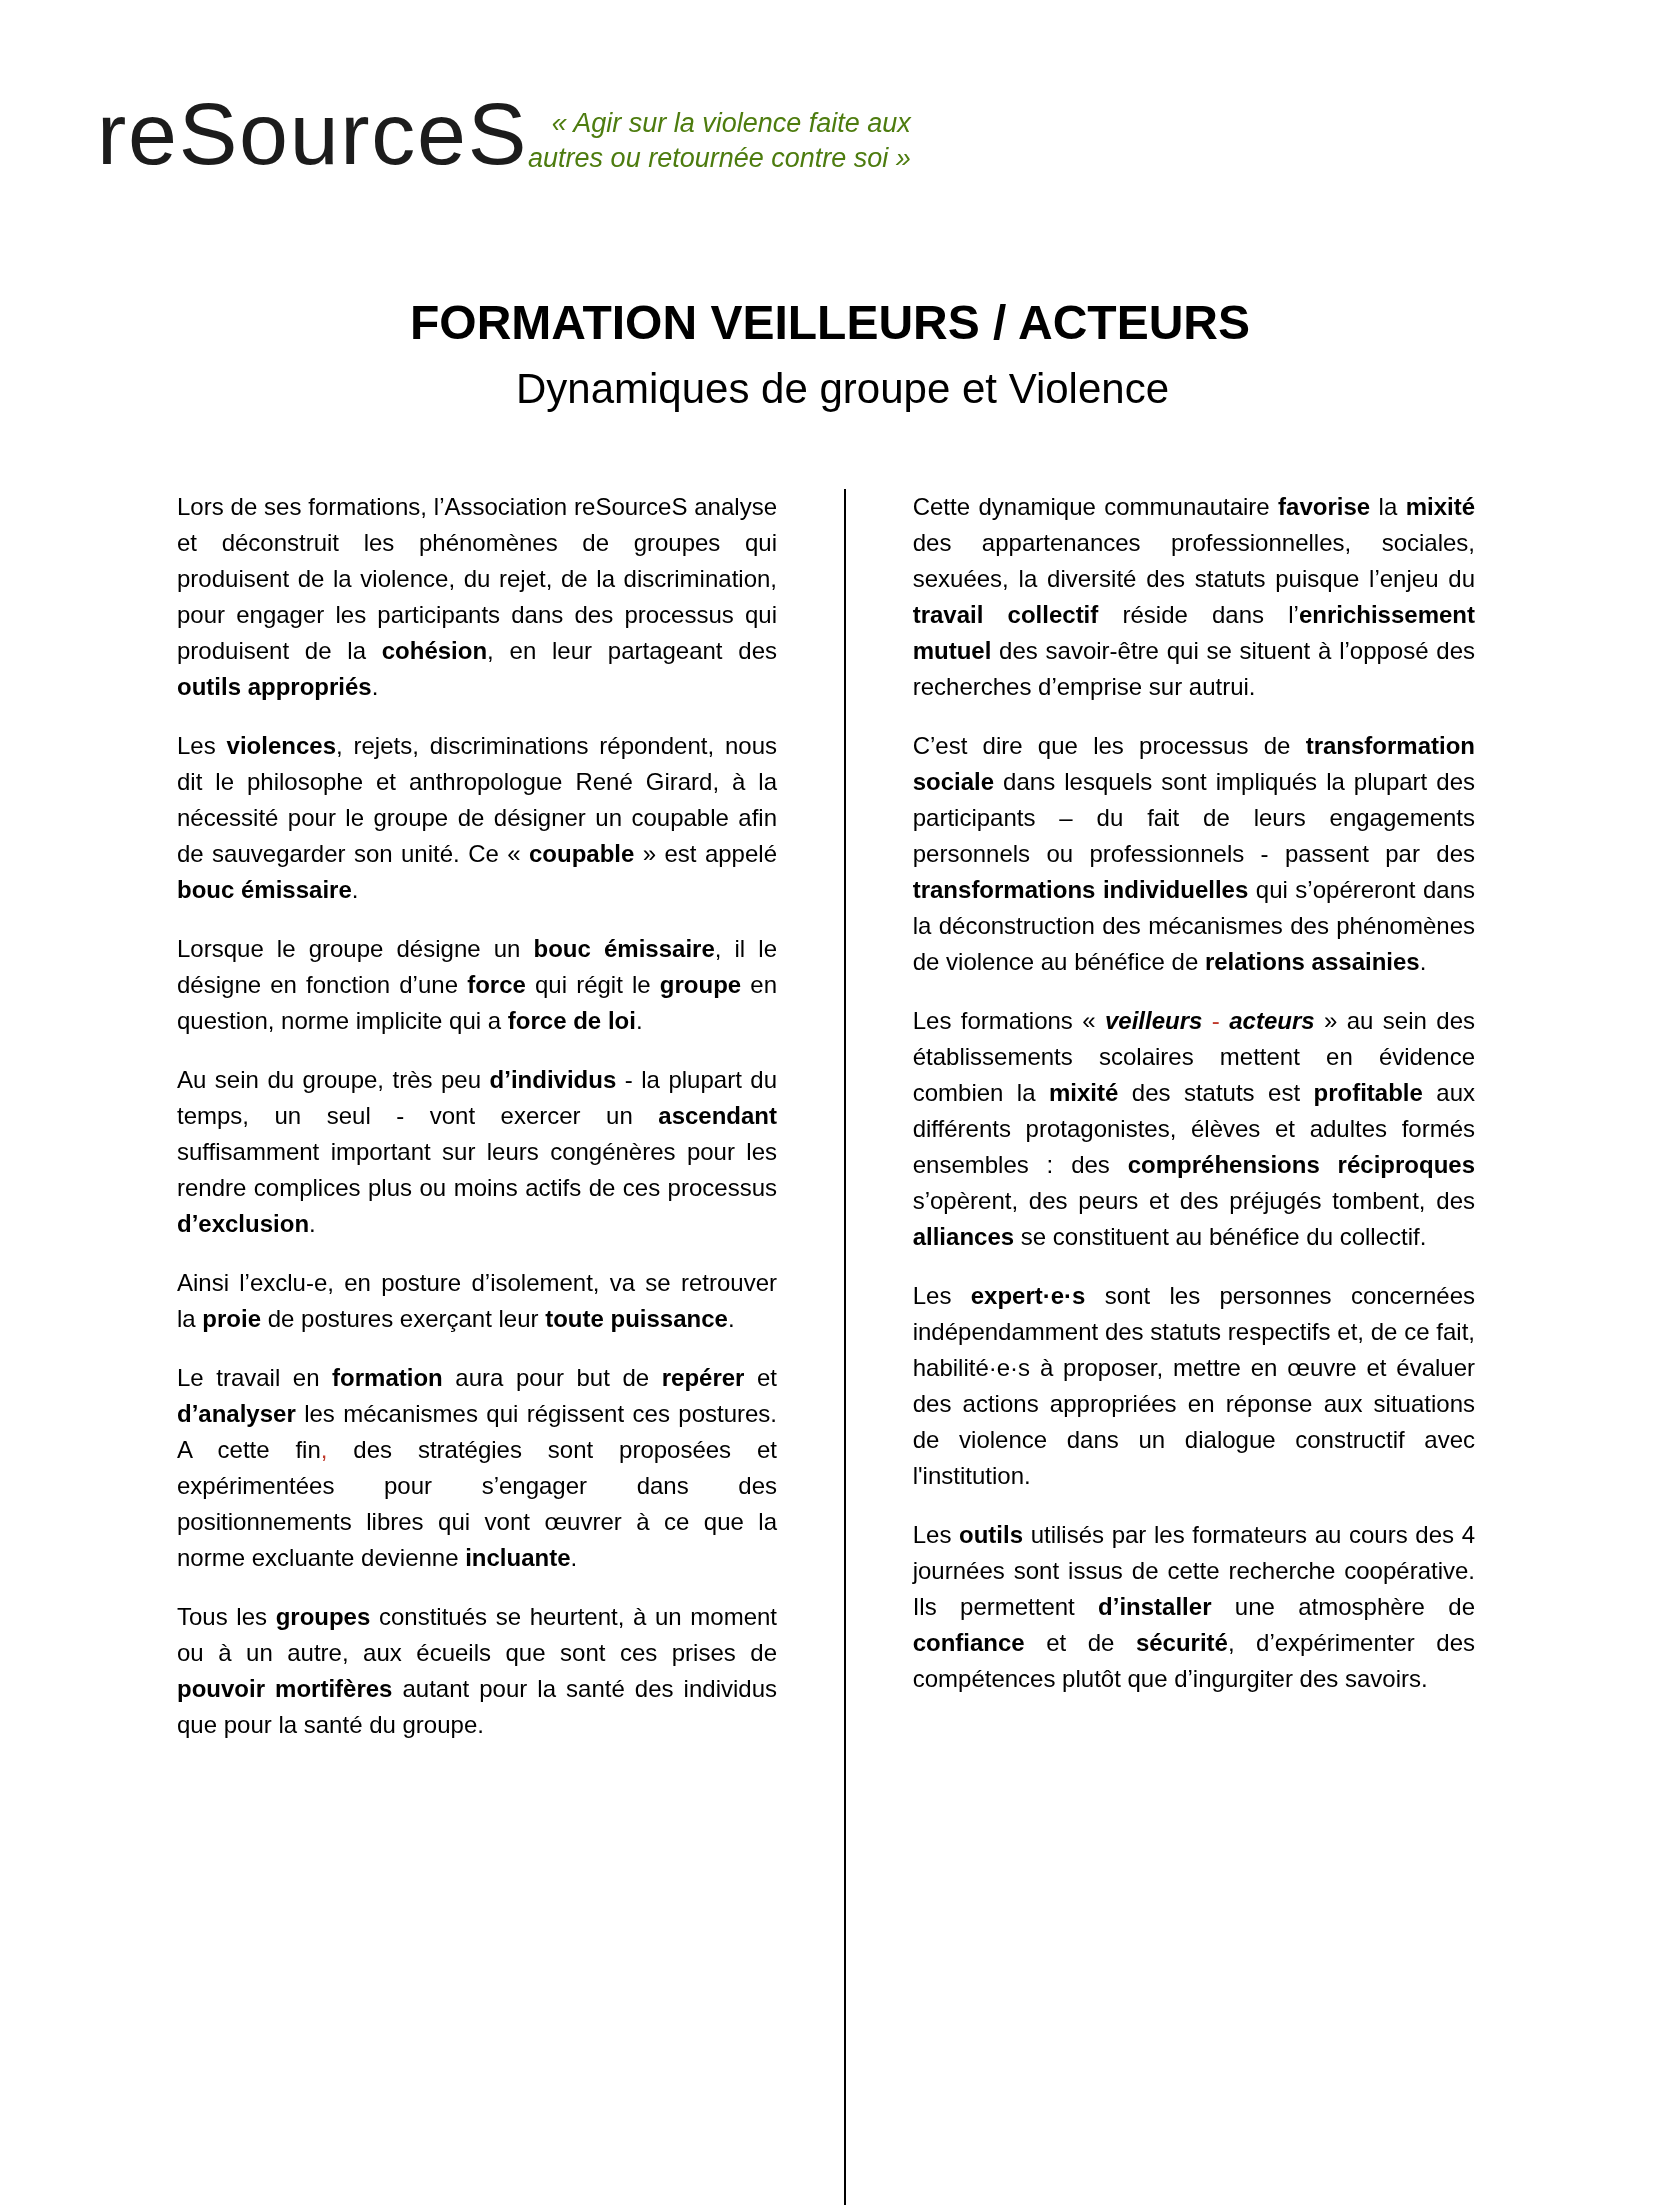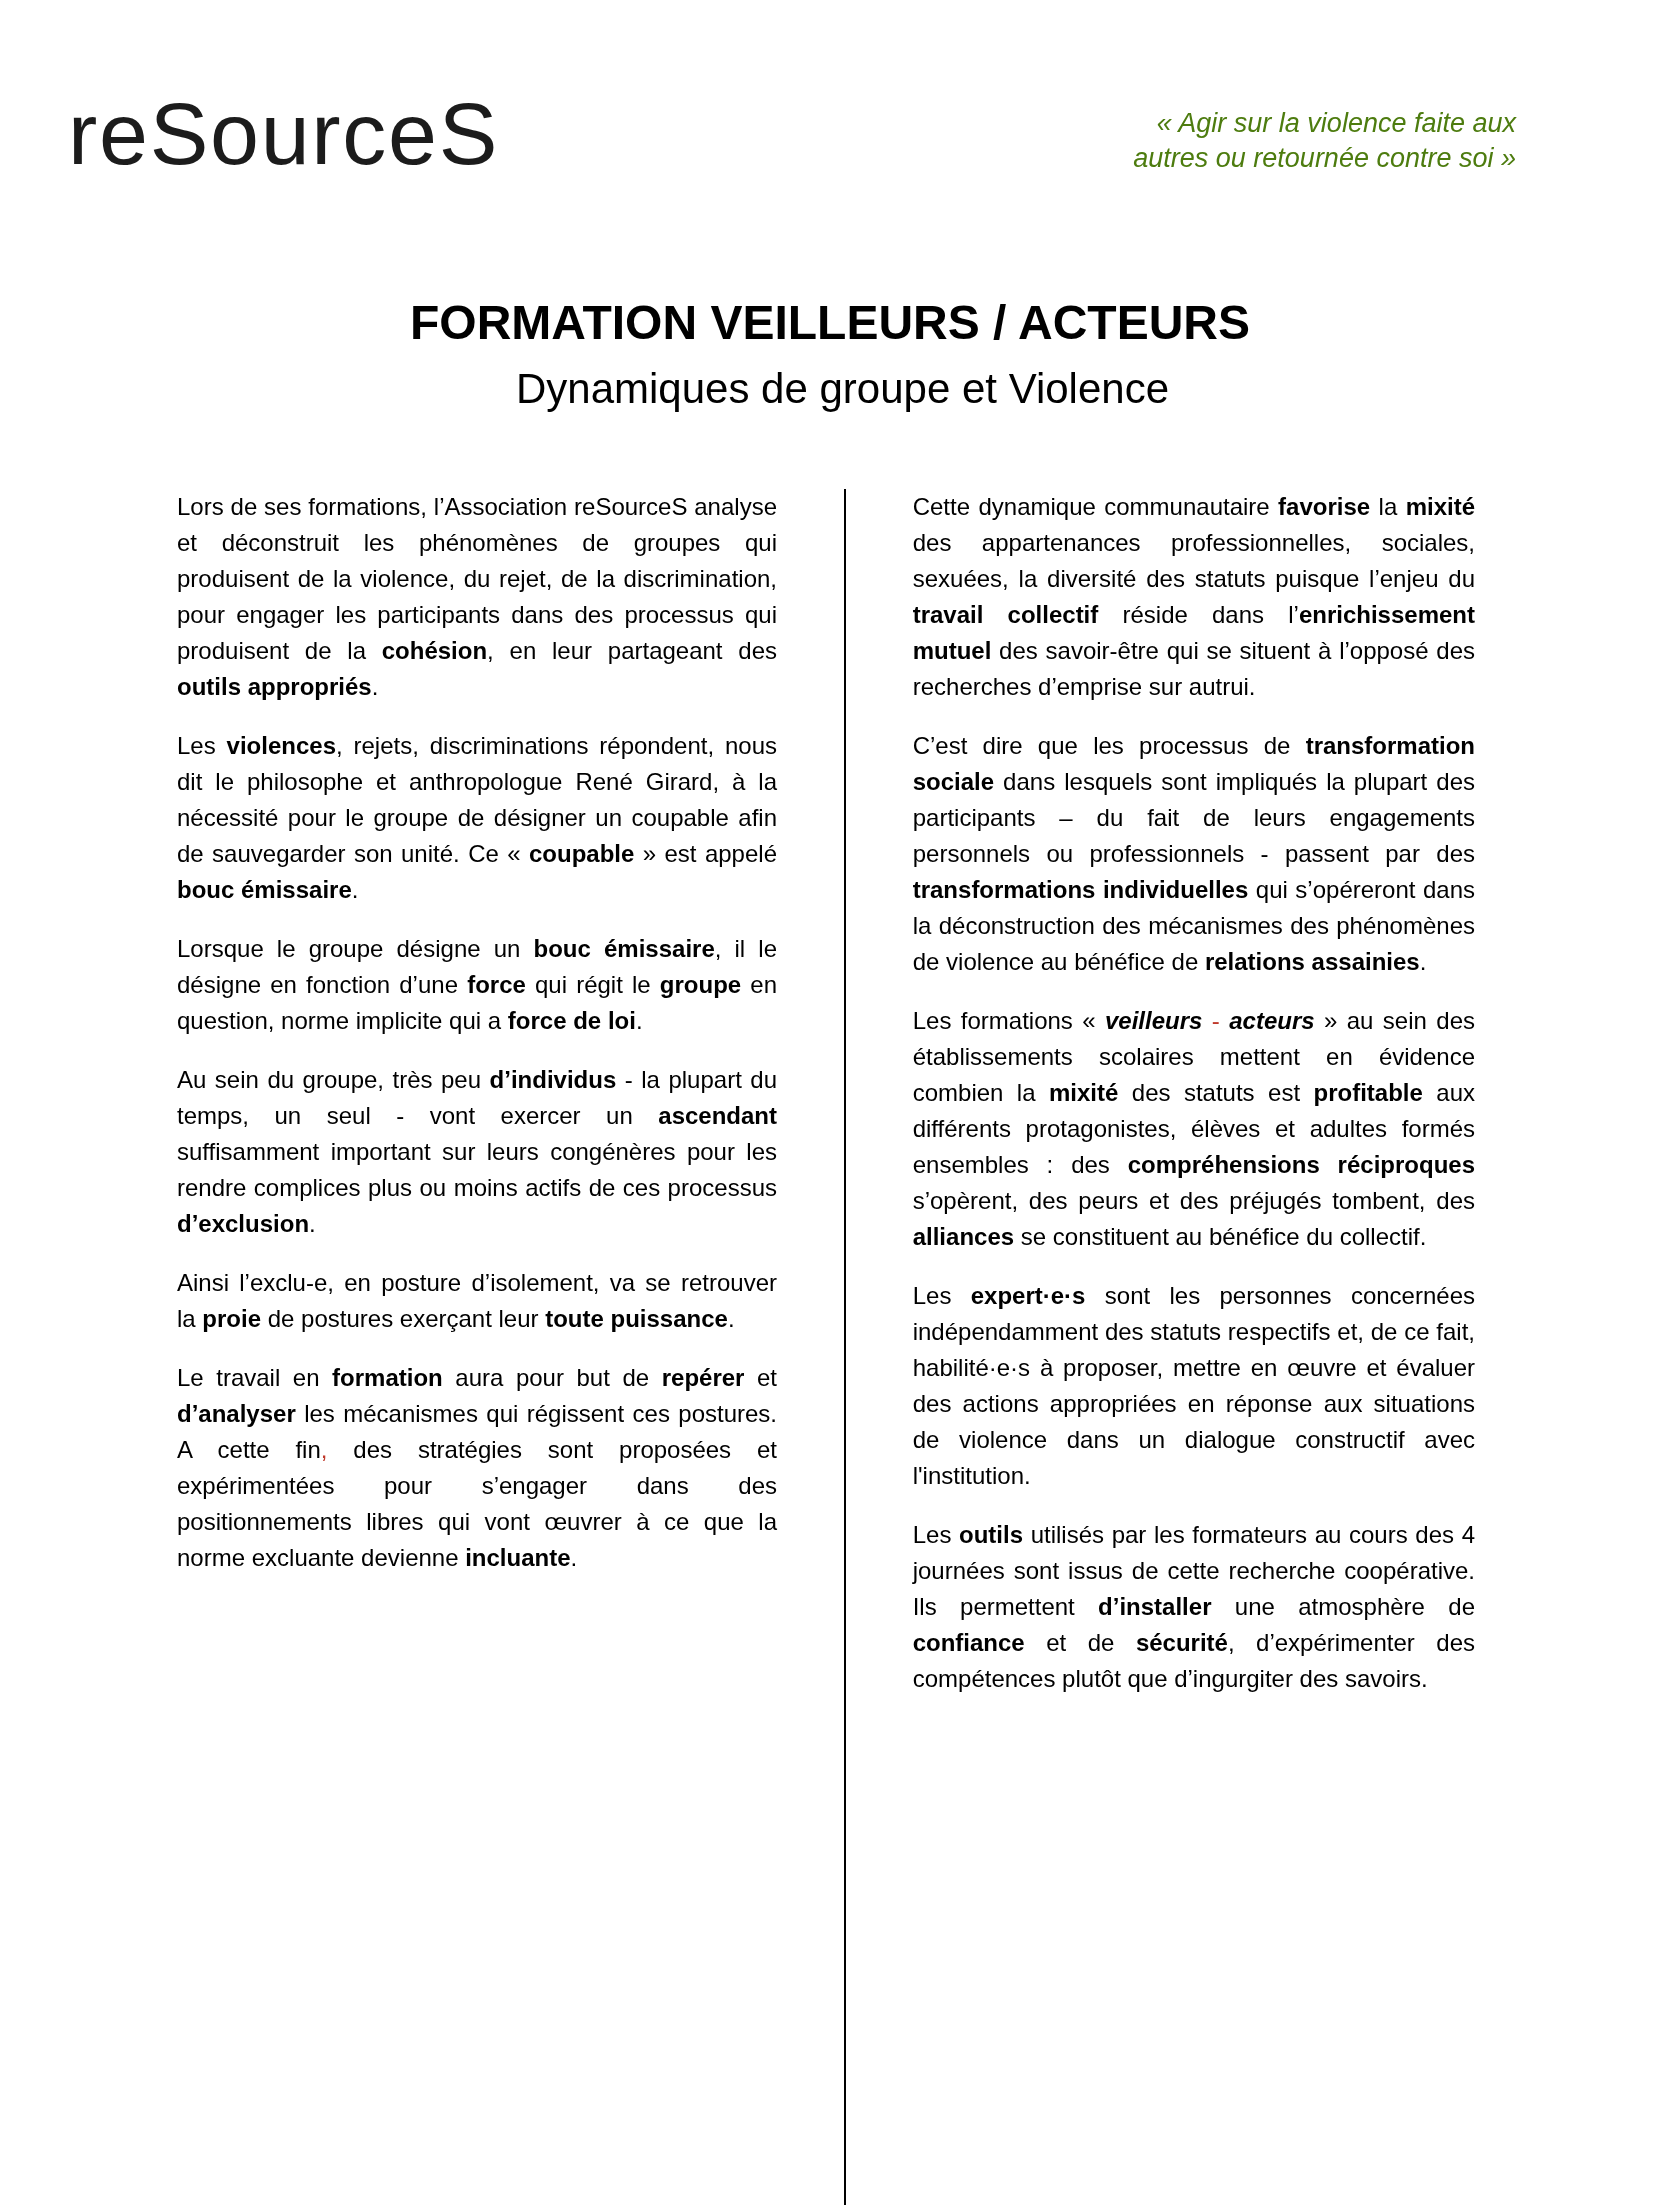--- a/index.html
+++ b/index.html
@@ -6,22 +6,22 @@
   html, body { background:#ffffff; }
   body {
     width:1660px; height:2205px; overflow:hidden;
     font-family:"Liberation Sans","DejaVu Sans",sans-serif;
     color:#000;
   }
   .page { width:1660px; height:2205px; display:flex; flex-direction:column; background:#fff; }
 
   
   .top {
-    display:flex; justify-content:space-between; align-items:flex-start;
-    padding:90px 144px 0 68px;
+    display:flex; justify-content:flex-start; align-items:flex-start;
+    padding:90px 144px 0 97px;
   }
   .logo {
     font-size:88px; font-weight:200; letter-spacing:1.7px;
     color:#1c1c1c; line-height:1; white-space:nowrap;
   }
   .quote {
     margin-top:15.6px;
     font-style:italic; font-size:27px; line-height:1.32;
     color:#4d7c0f; text-align:right; white-space:pre-line;
   }
@@ -66,20 +66,21 @@
   </div>
 
   <main class="columns">
     <section class="col col-left">
         <p class="para">Lors de ses formations, l’Association reSourceS analyse et déconstruit les phénomènes de groupes qui produisent de la violence, du rejet, de la discrimination, pour engager les participants dans des processus qui produisent de la <strong>cohésion</strong>, en leur partageant des <strong>outils appropriés</strong>.</p>
         <p class="para">Les <strong>violences</strong>, rejets, discriminations répondent, nous dit le philosophe et anthropologue René Girard, à la nécessité pour le groupe de désigner un coupable afin de sauvegarder son unité. Ce « <strong>coupable</strong> » est appelé <strong>bouc émissaire</strong>.</p>
         <p class="para">Lorsque le groupe désigne un <strong>bouc émissaire</strong>, il le désigne en fonction d’une <strong>force</strong> qui régit le <strong>groupe</strong> en question, norme implicite qui a <strong>force de loi</strong>.</p>
         <p class="para">Au sein du groupe, très peu <strong>d’individus</strong> - la plupart du temps, un seul - vont exercer un <strong>ascendant</strong> suffisamment important sur leurs congénères pour les rendre complices plus ou moins actifs de ces processus <strong>d’exclusion</strong>.</p>
         <p class="para">Ainsi l’exclu-e, en posture d’isolement, va se retrouver la <strong>proie</strong> de postures exerçant leur <strong>toute puissance</strong>.</p>
         <p class="para">Le travail en <strong>formation</strong> aura pour but de <strong>repérer</strong> et <strong>d’analyser</strong> les mécanismes qui régissent ces postures. A cette fin<span class="red">,</span> des stratégies sont proposées et expérimentées pour s’engager dans des positionnements libres qui vont œuvrer à ce que la norme excluante devienne <strong>incluante</strong>.</p>
+        <p class="para">Tous les <strong>groupes</strong> constitués se heurtent, à un moment ou à un autre, aux écueils que sont ces prises de <strong>pouvoir mortifères</strong> autant pour la santé des individus que pour la santé du groupe.</p>
       </section>
     <div class="divider"></div>
     <section class="col col-right">
         <p class="para">Cette dynamique communautaire <strong>favorise</strong> la <strong>mixité</strong> des appartenances professionnelles, sociales, sexuées, la diversité des statuts puisque l’enjeu du <strong>travail collectif</strong> réside dans l’<strong>enrichissement mutuel</strong> des savoir-être qui se situent à l’opposé des recherches d’emprise sur autrui.</p>
         <p class="para">C’est dire que les processus de <strong>transformation sociale</strong> dans lesquels sont impliqués la plupart des participants – du fait de leurs engagements personnels ou professionnels - passent par des <strong>transformations individuelles</strong> qui s’opéreront dans la déconstruction des mécanismes des phénomènes de violence au bénéfice de <strong>relations assainies</strong>.</p>
         <p class="para">Les formations « <strong><em>veilleurs</em></strong> <span class="red">-</span> <strong><em>acteurs</em></strong> » au sein des établissements scolaires mettent en évidence combien la <strong>mixité</strong> des statuts est <strong>profitable</strong> aux différents protagonistes, élèves et adultes formés ensembles : des <strong>compréhensions réciproques</strong> s’opèrent, des peurs et des préjugés tombent, des <strong>alliances</strong> se constituent au bénéfice du collectif.</p>
         <p class="para">Les <strong>expert·e·s</strong> sont les personnes concernées indépendamment des statuts respectifs et, de ce fait, habilité·e·s à proposer, mettre en œuvre et évaluer des actions appropriées en réponse aux situations de violence dans un dialogue constructif avec l'institution.</p>
         <p class="para">Les <strong>outils</strong> utilisés par les formateurs au cours des 4 journées sont issus de cette recherche coopérative. Ils permettent <strong>d’installer</strong> une atmosphère de <strong>confiance</strong> et de <strong>sécurité</strong>, d’expérimenter des compétences plutôt que d’ingurgiter des savoirs.</p>
       </section>
   </main>

